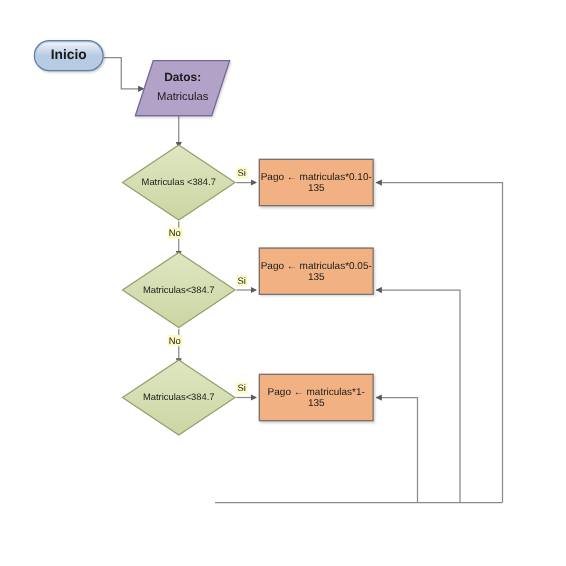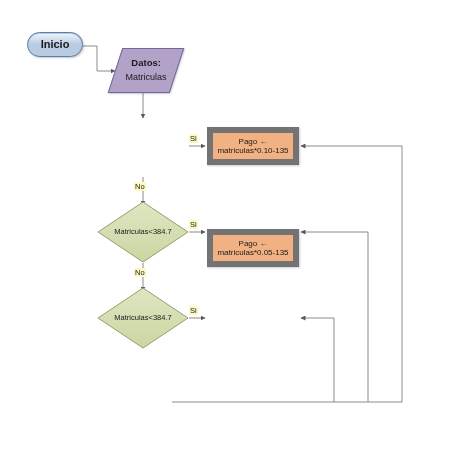--- a/index.html
+++ b/index.html
@@ -90,21 +90,21 @@
   .decision .dlabel {
     position: relative;
     z-index: 2;
     font-size: 7.5px;
     white-space: nowrap;
   }
 
   
   .process {
     background: #f2b183;
-    border: 6px solid #737373;
+    border: 1px solid #737373;
     font-size: 8px;
     box-shadow: 1px 1px 2px rgba(0,0,0,0.2);
   }
 
   
   .edge-label {
     position: absolute;
     font-size: 7.5px;
     color: #1a1a1a;
     background: #fef9c3;
@@ -159,43 +159,52 @@
     <span class="tlabel">Inicio</span>
   </div>
 
   <div class="node data-shape" style="left:115px; top:48px; width:62px; height:45px;">
     <div class="data-inner">
       <span class="data-title">Datos:</span>
       <span class="data-sub">Matriculas</span>
     </div>
   </div>
 
+  <div class="node decision" style="left:97px; top:115px;">
+    <svg class="dia" viewBox="0 0 92 62" preserveAspectRatio="none">
+      <polygon points="46,1 91,31 46,61 1,31" fill="url(#diaGrad)" stroke="#94a06a" stroke-width="1"></polygon>
+    </svg>
+    <span class="dlabel">Matriculas &lt;384.7</span>
+  </div>
 
   <div class="node decision" style="left:97px; top:201px;">
     <svg class="dia" viewBox="0 0 92 62" preserveAspectRatio="none">
       <polygon points="46,1 91,31 46,61 1,31" fill="url(#diaGrad)" stroke="#94a06a" stroke-width="1"></polygon>
     </svg>
     <span class="dlabel">Matriculas&lt;384.7</span>
   </div>
 
   <div class="node decision" style="left:97px; top:287px;">
     <svg class="dia" viewBox="0 0 92 62" preserveAspectRatio="none">
       <polygon points="46,1 91,31 46,61 1,31" fill="url(#diaGrad)" stroke="#94a06a" stroke-width="1"></polygon>
     </svg>
     <span class="dlabel">Matriculas&lt;384.7</span>
   </div>
 
   <div class="node process" style="left:207px; top:127px; width:92px; height:38px;">
     <span>Pago ← matriculas*0.10-135</span>
   </div>
 
-  <div class="node process" style="left:207px; top:229px; width:92px; height:38px;">
+  <div class="node process" style="left:207px; top:198px; width:92px; height:38px;">
     <span>Pago ← matriculas*0.05-135</span>
   </div>
 
+  <div class="node process" style="left:207px; top:299px; width:92px; height:38px;">
+    <span>Pago ← matriculas*1-135</span>
+  </div>
 
 
   <span class="edge-label" style="left:189px; top:134px;">Si</span>
   <span class="edge-label" style="left:189px; top:220px;">Si</span>
   <span class="edge-label" style="left:189px; top:306px;">Si</span>
 
   <span class="edge-label" style="left:134px; top:182px;">No</span>
   <span class="edge-label" style="left:134px; top:268px;">No</span>
 
 </div>

